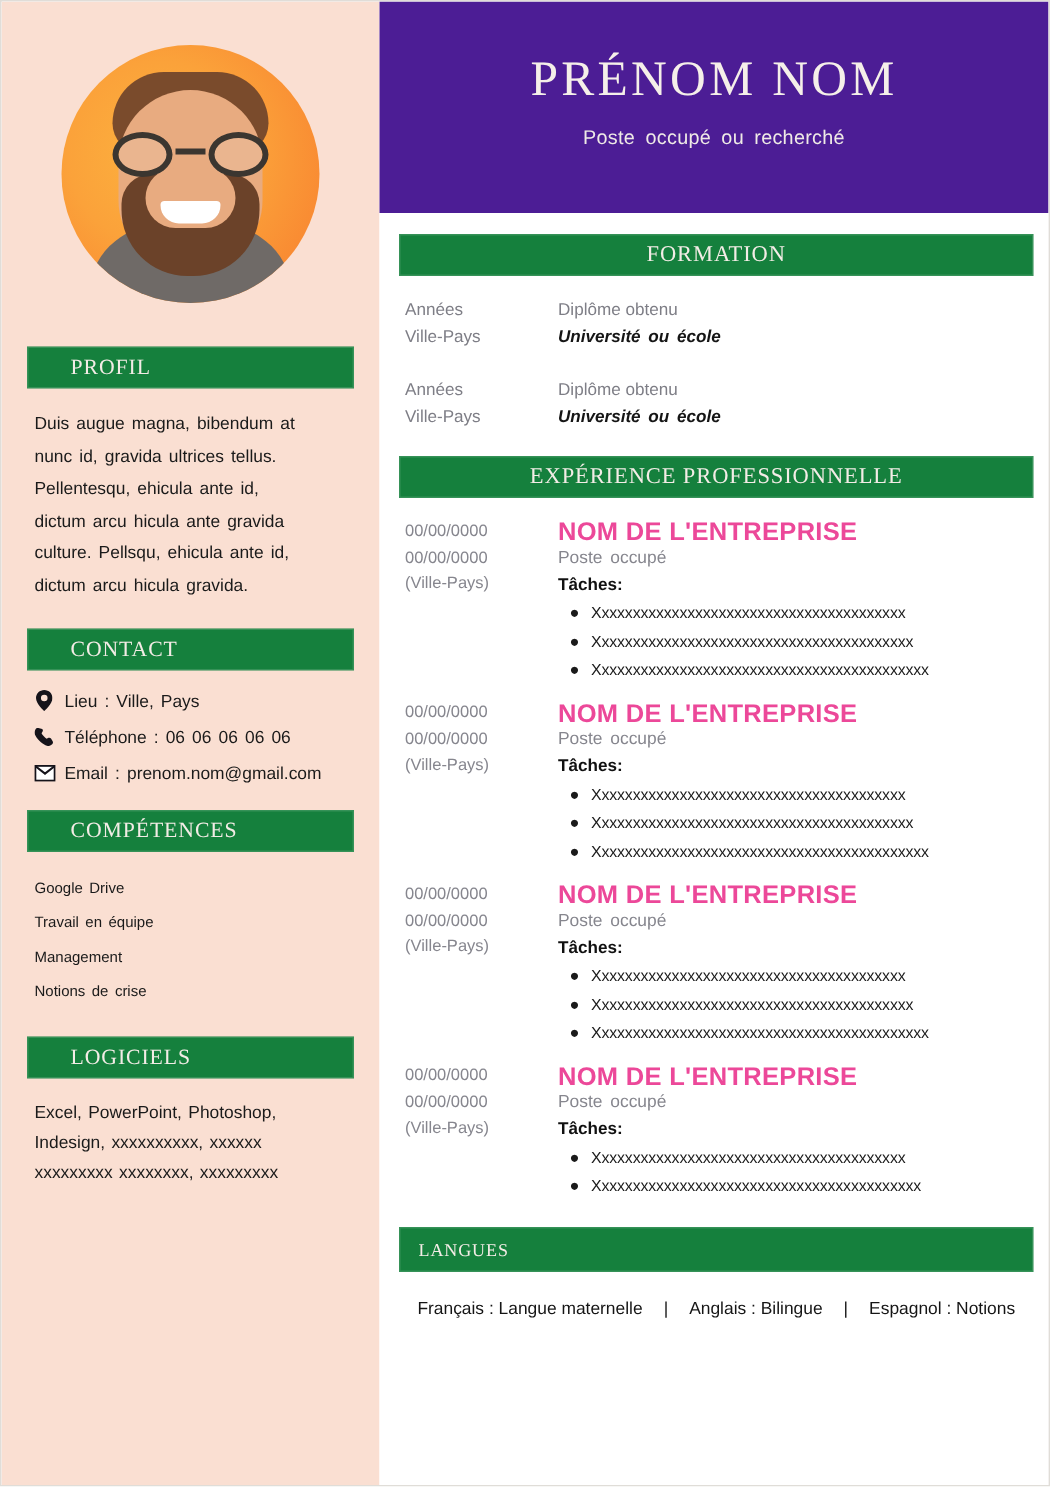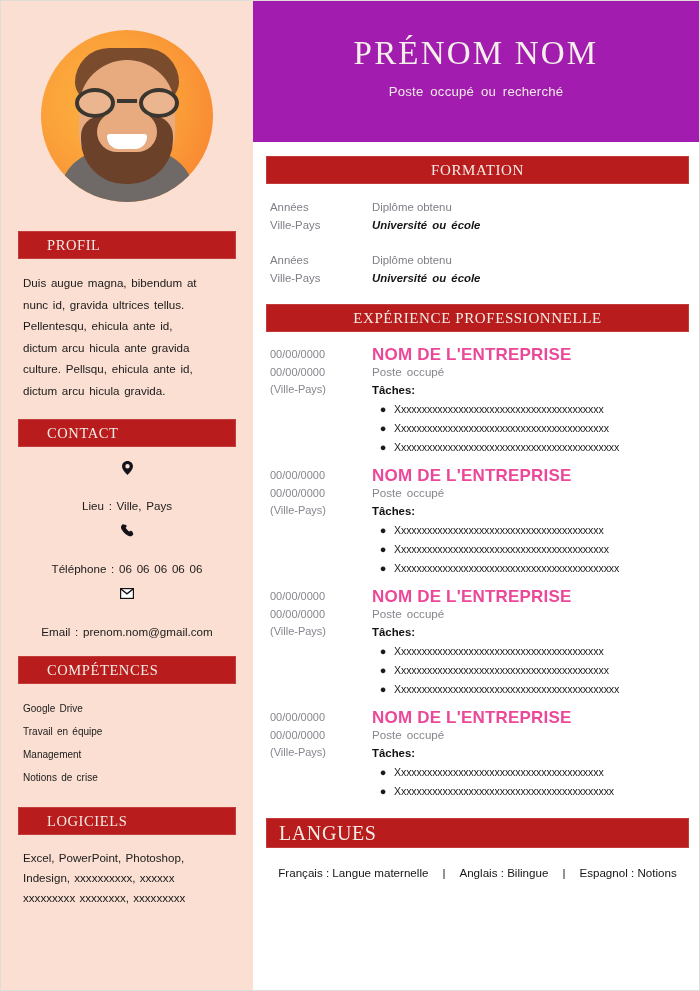--- a/index.html
+++ b/index.html
@@ -87,21 +87,21 @@
   }
   .ph-lens.l { left: 0; }
   .ph-lens.r { right: 0; }
   .ph-bridge {
     position: absolute; left: 42px; top: 11px; width: 20px; height: 4px;
     background: #3b3630;
   }
 
   
   .bar {
-    background: #b91c1c;
+    background: #15803d;
     color: #f3ece6;
     font-family: "Liberation Serif", serif;
     letter-spacing: 0.6px;
     box-shadow: inset 0 0 0 1px rgba(255,255,255,0.14);
   }
   .left-col .bar {
     height: 28px;
     display: flex; align-items: center;
     padding-left: 29px;
     font-size: 14.5px;
@@ -113,26 +113,25 @@
   .profile-text {
     font-size: 11.6px;
     line-height: 21.5px;
     color: #1a1a1a;
     padding: 0 5px;
     word-spacing: 1.5px;
   }
   .contact-list { padding: 0 4px; }
   .contact-row {
     display: flex; align-items: center;
-    gap: 24px;
+    gap: 6px;
     font-size: 11.6px;
     color: #1a1a1a;
     margin-bottom: 11px;
     word-spacing: 1.5px;
-    flex-direction: column;
   }
   .contact-row:last-child { margin-bottom: 0; }
   .c-icon {
     width: 15px; flex: 0 0 15px;
     display: flex; align-items: center; justify-content: center;
     color: #15131a;
   }
   .skill-list { padding: 0 5px; }
   .skill-item {
     font-size: 10px;
@@ -149,21 +148,21 @@
   }
   .para div { white-space: nowrap; }
 
   
   .right-col {
     flex: 1;
     background: #ffffff;
     position: relative;
   }
   .name-header {
-    background: #a21caf;
+    background: #4c1d95;
     height: 141px;
     padding-top: 34px;
     text-align: center;
   }
   .name-title {
     font-family: "Liberation Serif", serif;
     font-size: 33px;
     color: #f5efe9;
     letter-spacing: 2.2px;
   }
@@ -178,21 +177,21 @@
   .right-col .bar.center {
     height: 28px;
     display: flex; align-items: center; justify-content: center;
     font-size: 15px;
     margin-bottom: 14px;
   }
   .right-col .bar.left-align {
     height: 30px;
     display: flex; align-items: center; justify-content: flex-start;
     padding-left: 13px;
-    font-size: 20px;
+    font-size: 12px;
     margin-bottom: 14px;
   }
 
   .edu-row {
     display: flex;
     margin-bottom: 17px;
     padding-left: 4px;
     align-items: flex-end;
   }
   .edu-left {

